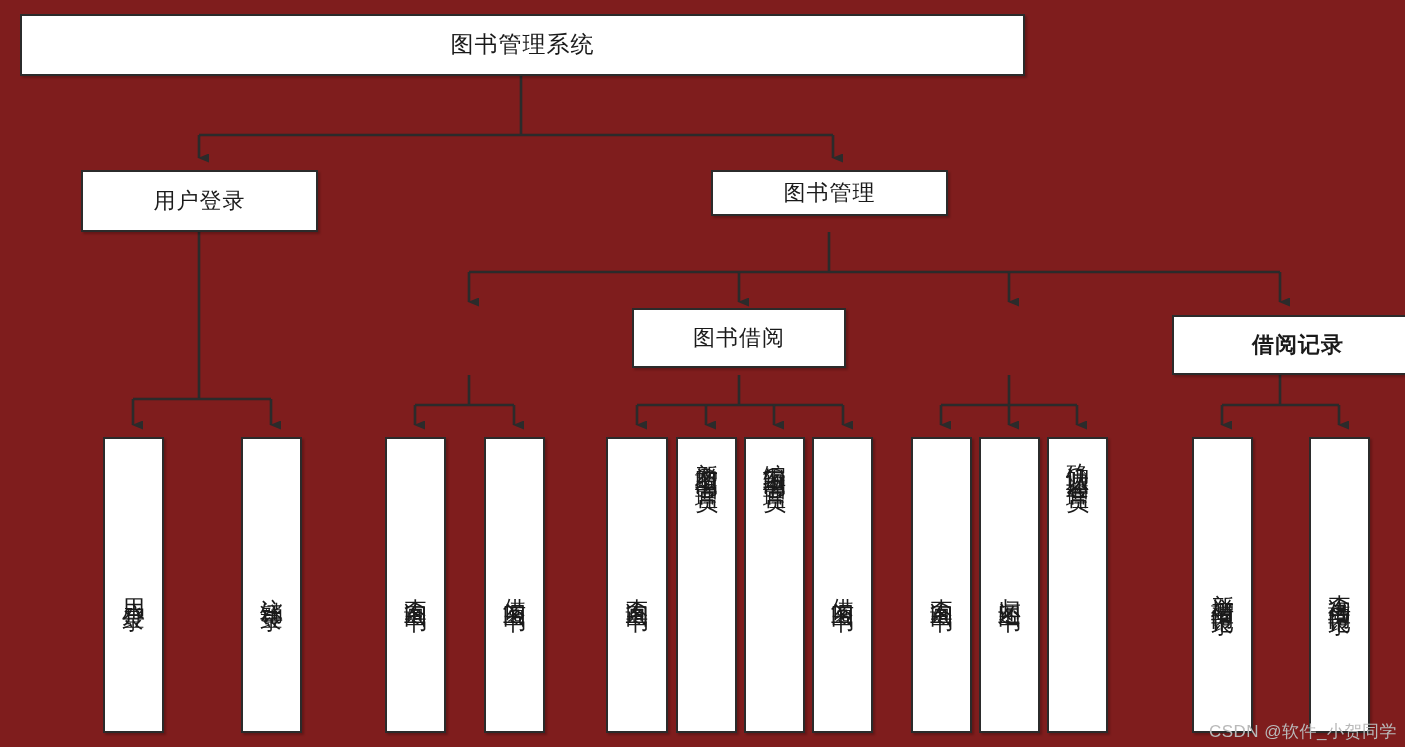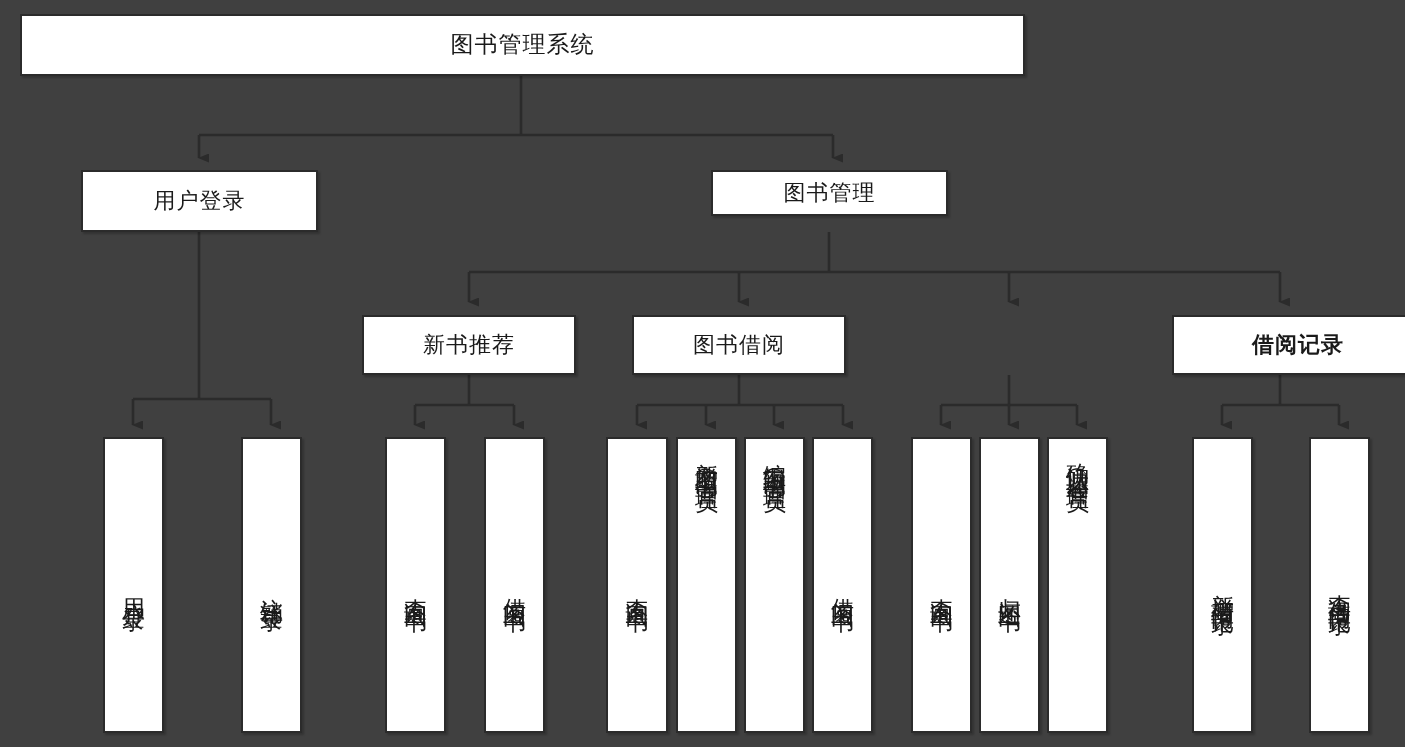--- a/index.html
+++ b/index.html
@@ -5,21 +5,21 @@
 <style>
   html,body{margin:0;padding:0;background:#ffffff;}
   body{
     font-family:"Liberation Sans","DejaVu Sans",sans-serif;
     -webkit-font-smoothing:antialiased;
   }
   #canvas{
     position:relative;
     width:1405px;
     height:747px;
-    background:#404040;
+    background:#7f1d1d;
     overflow:hidden;
   }
   svg.connectors{
     position:absolute;
     left:0; top:0;
     width:1405px;
     height:747px;
     pointer-events:none;
   }
   .node{
@@ -132,24 +132,21 @@
     <span class="label">图书管理系统</span>
   </div>
 
   <div class="node h" style="left:81px;top:170px;width:237px;height:62px;">
     <span class="label">用户登录</span>
   </div>
   <div class="node h" style="left:711px;top:170px;width:237px;height:46px;">
     <span class="label">图书管理</span>
   </div>
 
-  <div class="node h" style="left:362px;top:315px;width:214px;height:60px;">
-    <span class="label">新书推荐</span>
-  </div>
-  <div class="node h" style="left:632px;top:315px;width:214px;height:60px;">
+  <div class="node h" style="left:632px;top:308px;width:214px;height:60px;">
     <span class="label">图书借阅</span>
   </div>
   <div class="node h" style="left:1172px;top:315px;width:252px;height:60px;font-weight:bold;">
     <span class="label">借阅记录</span>
   </div>
 
   <div class="node v mid" style="left:103px;top:437px;width:61px;height:296px;">
     <span class="label">用户登录</span>
   </div>
   <div class="node v mid" style="left:241px;top:437px;width:61px;height:296px;">
@@ -186,14 +183,15 @@
     <span class="label">确认归还（管理员）</span>
   </div>
 
   <div class="node v mid" style="left:1192px;top:437px;width:61px;height:296px;">
     <span class="label">新增借阅记录</span>
   </div>
   <div class="node v mid" style="left:1309px;top:437px;width:61px;height:296px;">
     <span class="label">查询借阅记录</span>
   </div>
 
+  <div class="watermark">CSDN @软件_小贺同学</div>
 
 </div>
 
 </body></html>

